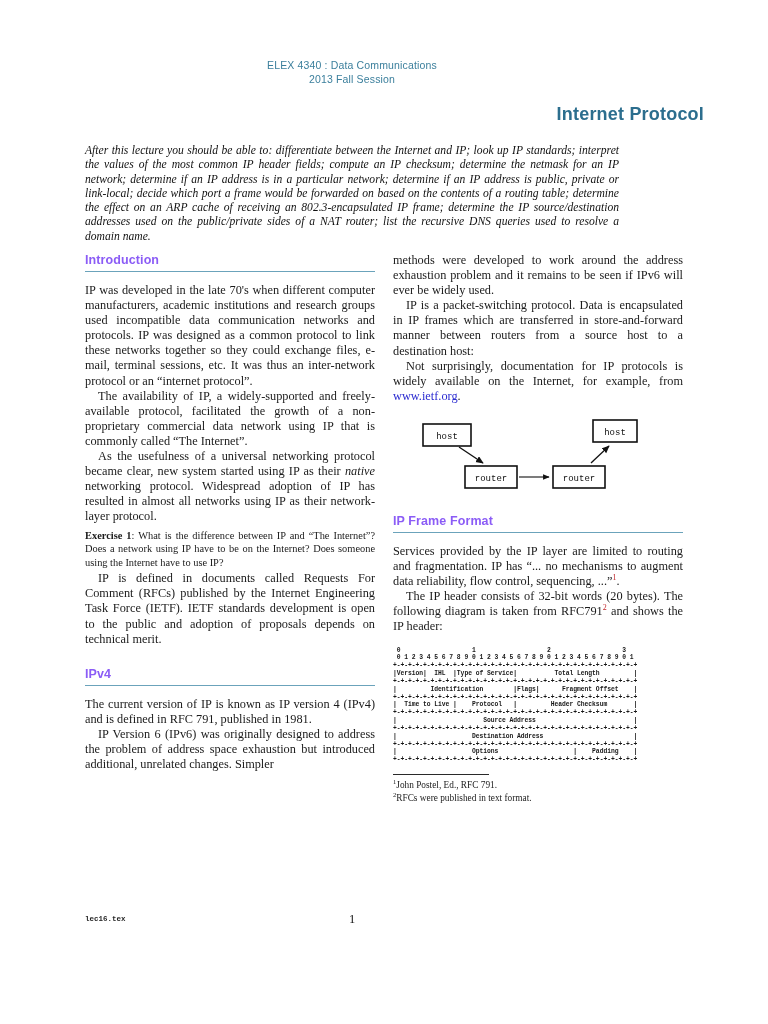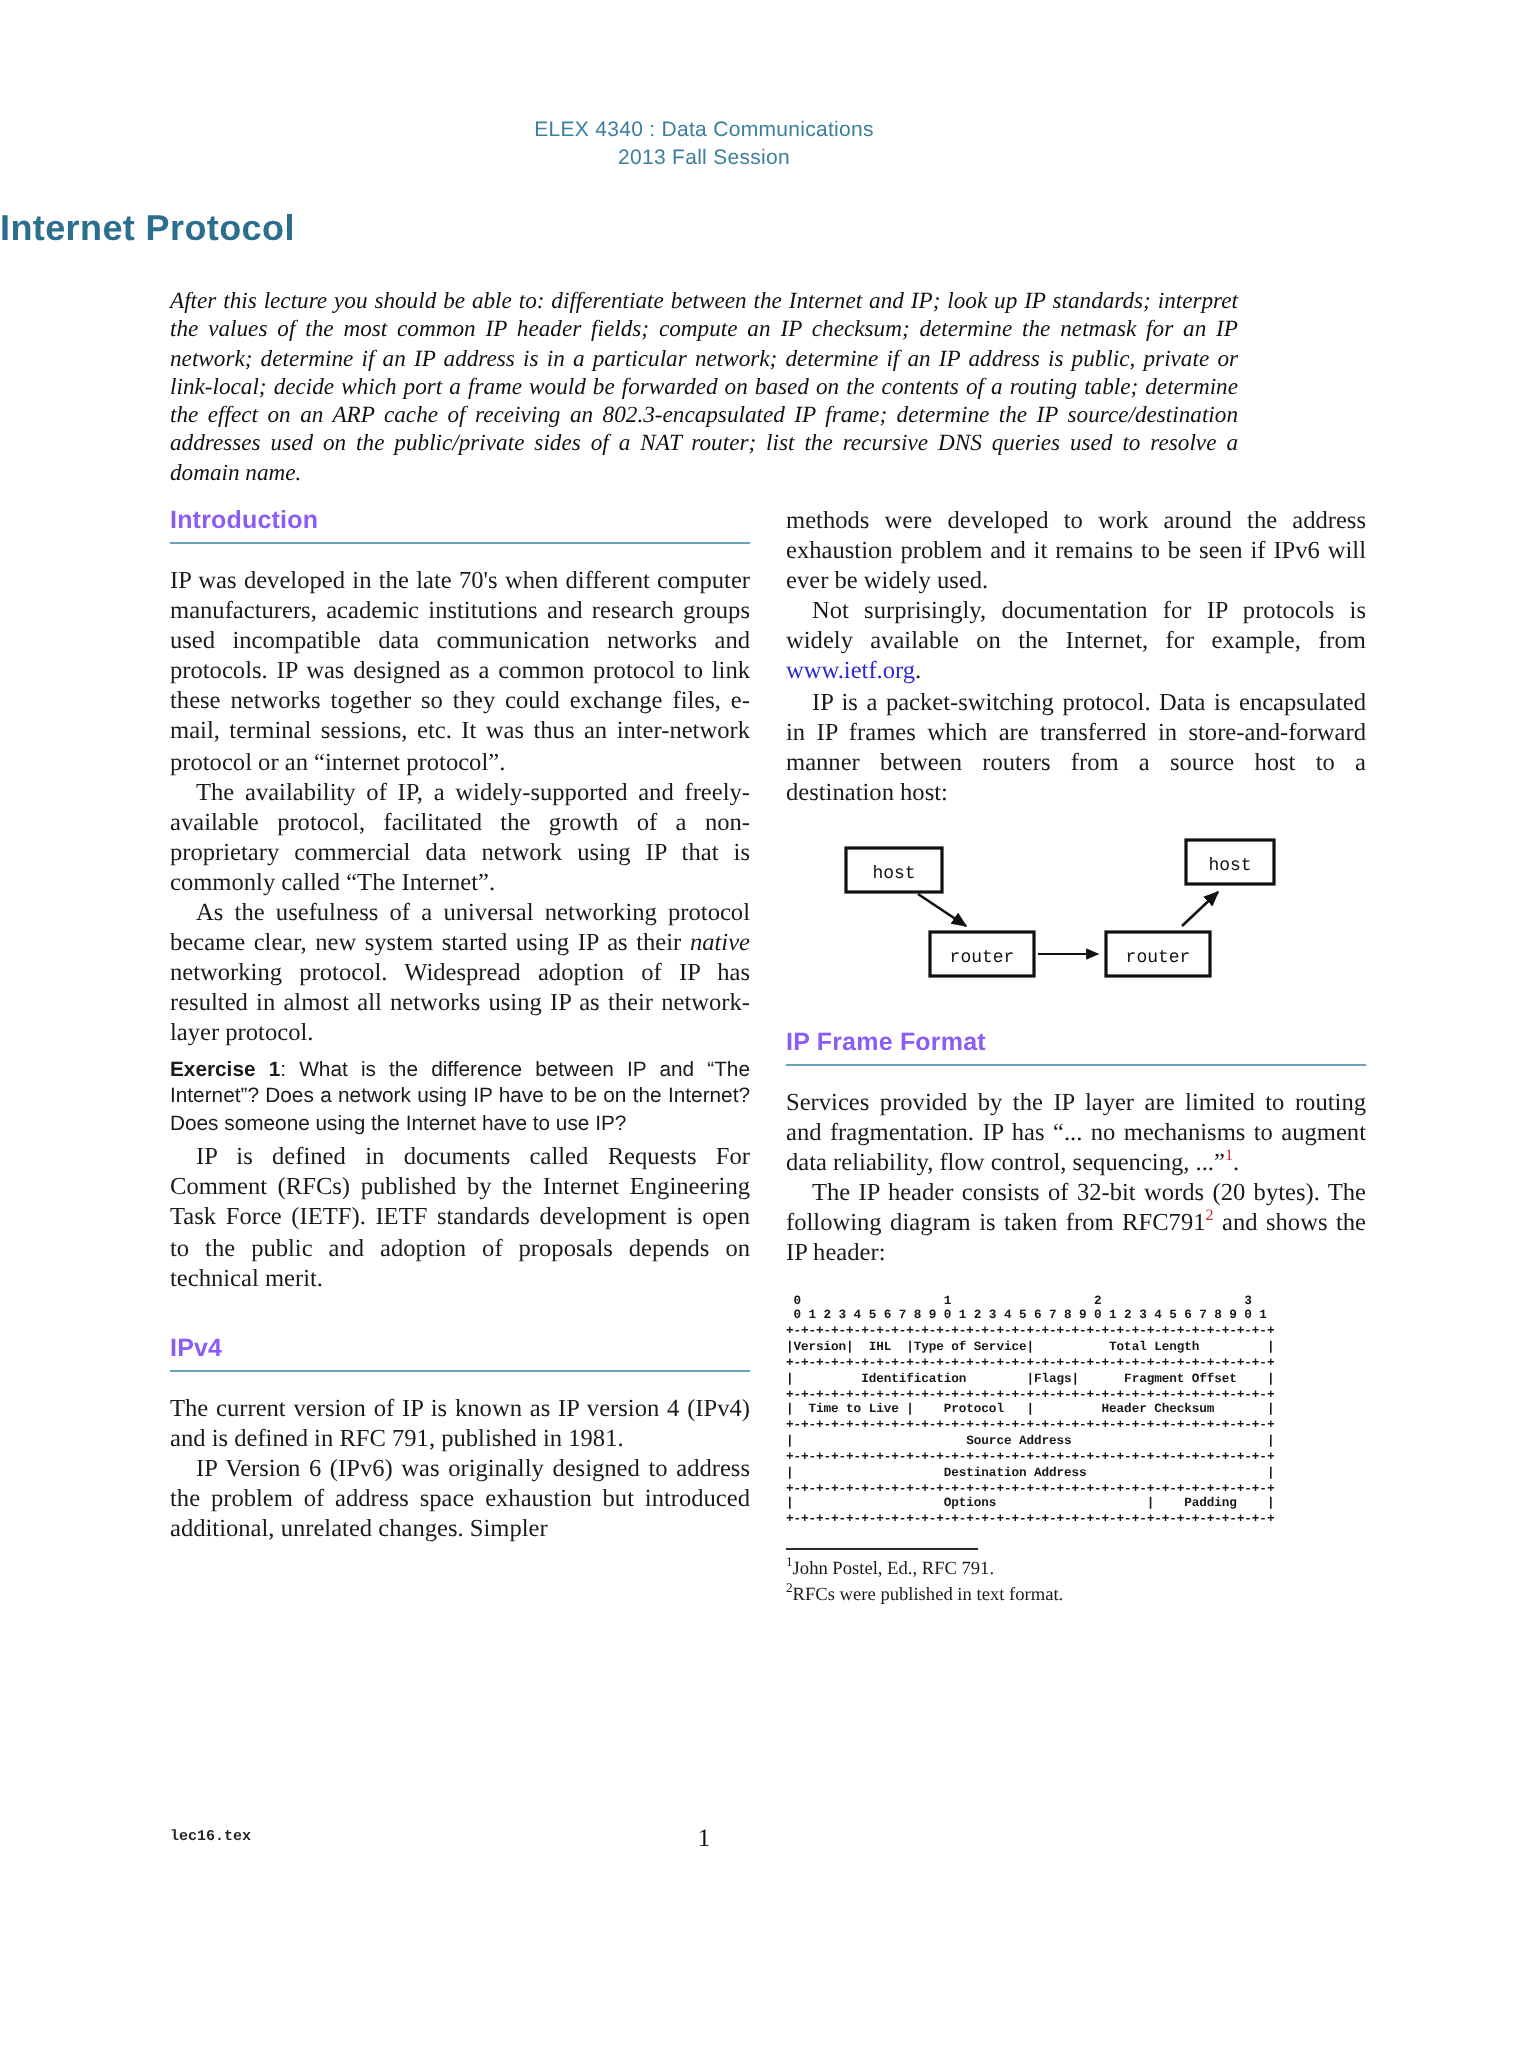--- a/index.html
+++ b/index.html
@@ -22,21 +22,21 @@
   .course-head {
     text-align: center;
     color: #3b7f9c;
     font-family: "Liberation Sans", sans-serif;
     font-size: 10.5px;
     line-height: 14px;
     padding-top: 58px;
     letter-spacing: 0.15px;
   }
   .doc-title {
-    text-align: left;
+    text-align: right;
     color: #2c6e8e;
     font-family: "Liberation Sans", sans-serif;
     font-weight: bold;
     font-size: 18px;
     margin-top: 18px;
     letter-spacing: 0.2px;
   }
 
   
   .abstract {
@@ -83,21 +83,21 @@
     text-align: justify;
     text-indent: 13px;
     hyphens: auto;
     -webkit-hyphens: auto;
   }
   p.body.noind { text-indent: 0; }
   p.body + p.body { margin-top: 0; }
 
   .exercise {
     margin: 4px 0 2px 0;
-    font-family: Liberation Sans, sans-serif;
+    font-family: Liberation Serif, serif;
     font-size: 10.4px;
     line-height: 13.6px;
     text-align: justify;
   }
   .exercise .ex-label { font-weight: bold; }
 
   a.link, .link {
     color: #2a2ad0;
     text-decoration: none;
   }
@@ -212,23 +212,23 @@
 
       <p class="body noind">The current version of IP is known as IP version 4 (IPv4) and is defined in RFC 791, published in 1981.</p>
 
       <p class="body">IP Version 6 (IPv6) was originally designed to address the problem of address space exhaustion but introduced additional, unrelated changes. Simpler</p>
     </div>
 
     <div class="col">
 
       <p class="body noind">methods were developed to work around the address exhaustion problem and it remains to be seen if IPv6 will ever be widely used.</p>
 
+      <p class="body">IP is a packet-switching protocol. Data is encapsulated in IP frames which are transferred in store-and-forward manner between routers from a source host to a destination host:</p>
+
       <p class="body"><span>Not surprisingly, documentation for IP protocols is widely available on the Internet, for example, from </span><a href="#" class="link">www.ietf.org</a><span>.</span></p>
-
-      <p class="body">IP is a packet-switching protocol. Data is encapsulated in IP frames which are transferred in store-and-forward manner between routers from a source host to a destination host:</p>
 
       <div class="net-diagram">
         <svg width="290" height="88" viewBox="0 0 290 88" xmlns="http://www.w3.org/2000/svg">
 
           <rect x="30" y="6" width="48" height="22" fill="#ffffff" stroke="#111" stroke-width="1.6"></rect>
           <text class="nd-label" x="54" y="21" text-anchor="middle">host</text>
 
           <rect x="200" y="2" width="44" height="22" fill="#ffffff" stroke="#111" stroke-width="1.6"></rect>
           <text class="nd-label" x="222" y="17" text-anchor="middle">host</text>
 

